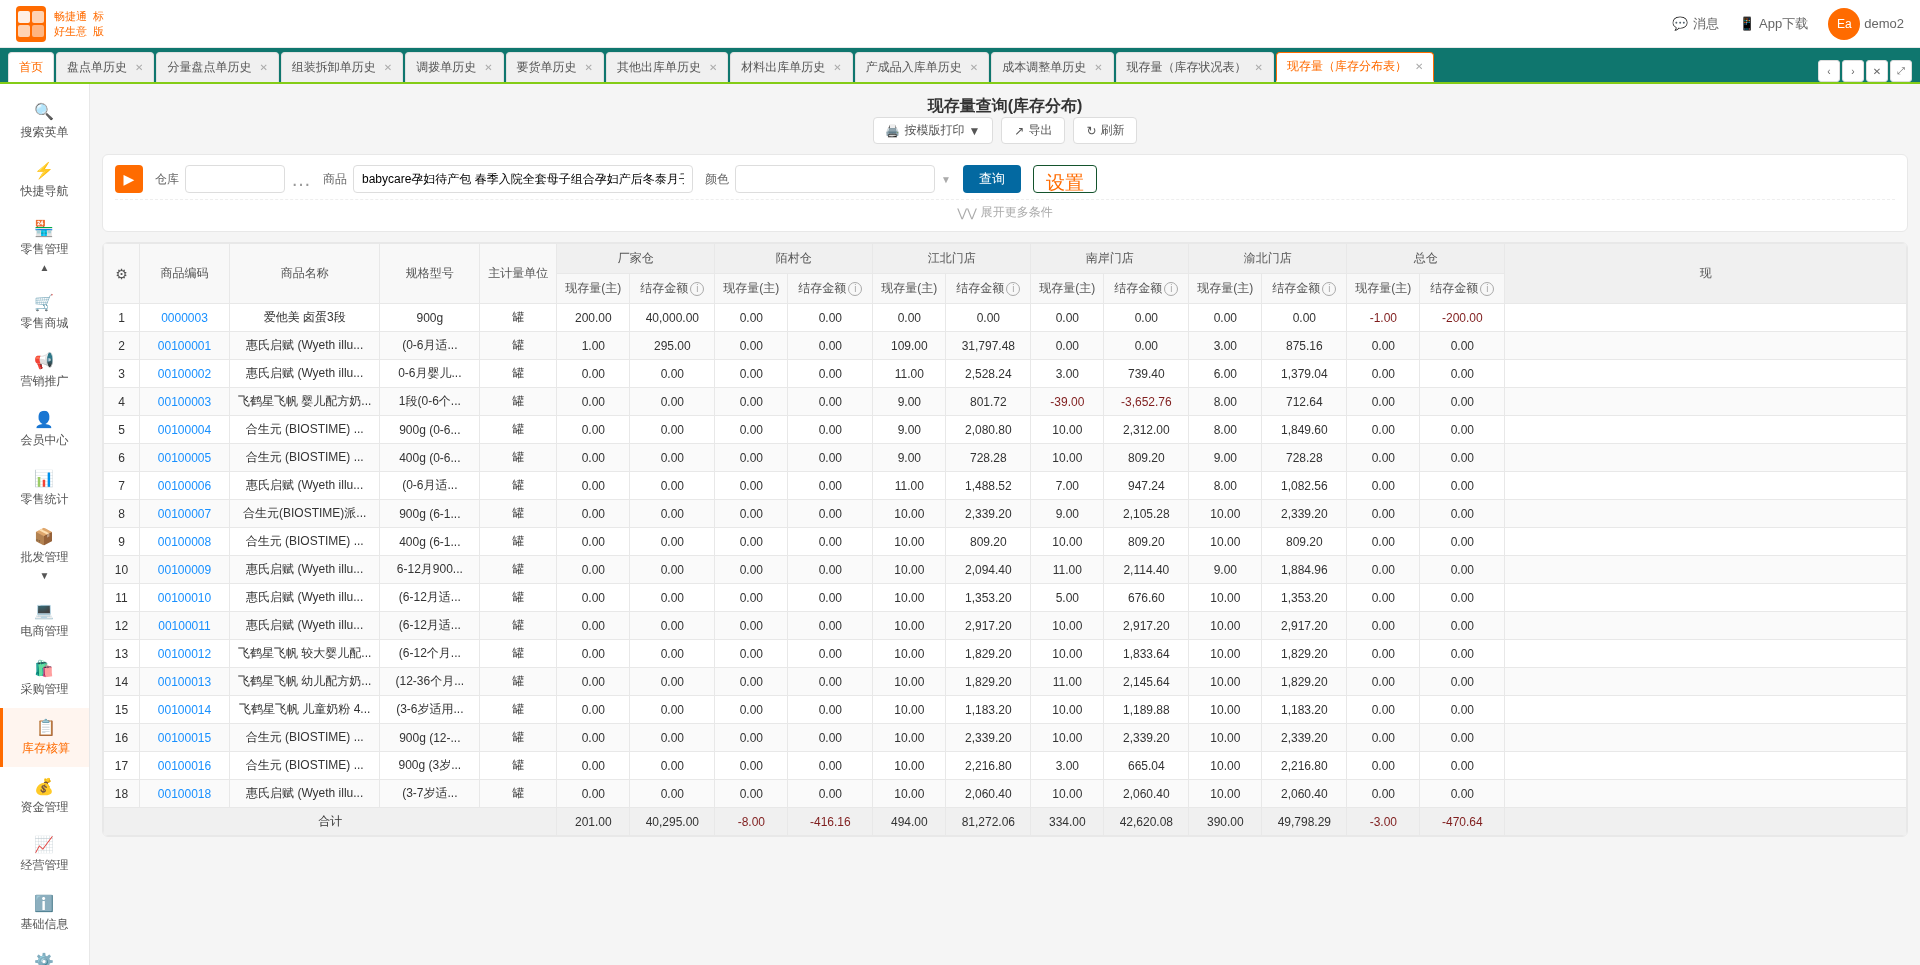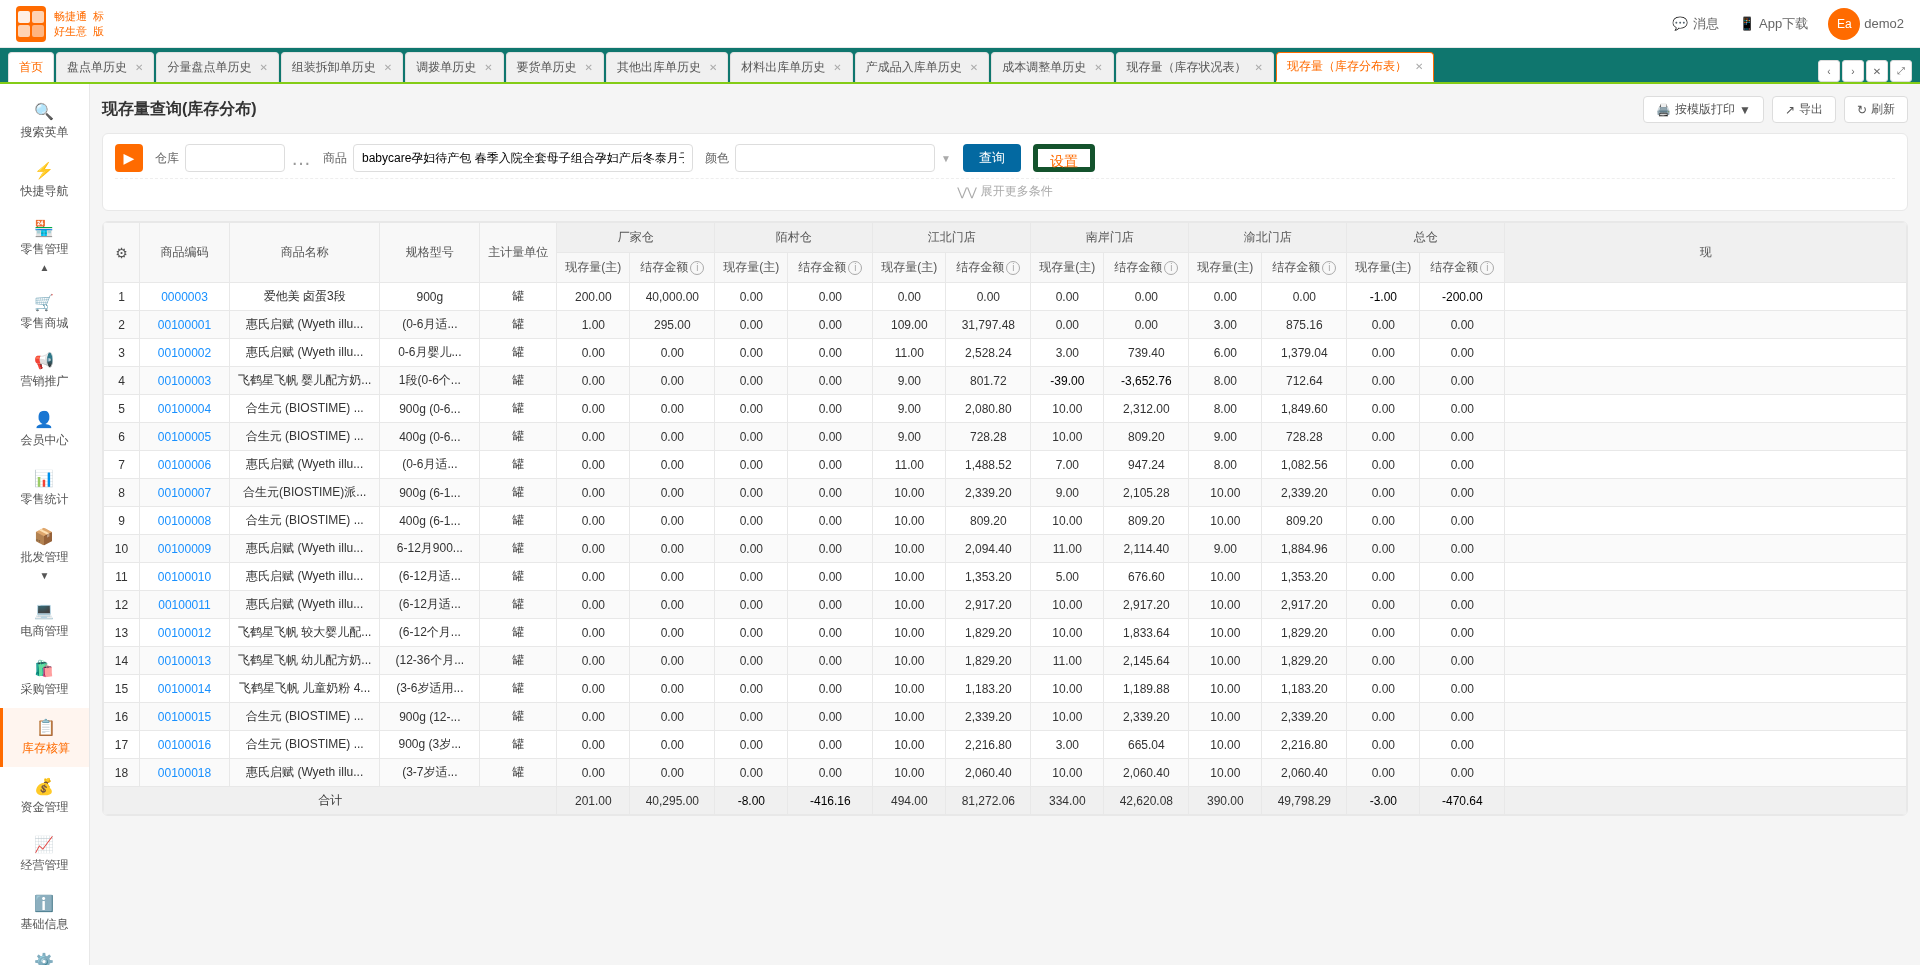--- a/index.html
+++ b/index.html
@@ -170,20 +170,21 @@
       padding: 12px;
       background: #f5f5f5;
     }
 
     
     .page-header {
       display: flex;
       align-items: center;
       justify-content: space-between;
       margin-bottom: 10px;
+      flex-direction: column;
     }
     .page-title {
       font-size: 16px;
       font-weight: bold;
       color: #333;
     }
     .header-actions {
       display: flex;
       align-items: center;
       gap: 8px;
@@ -269,24 +270,24 @@
       border: none;
       border-radius: 4px;
       cursor: pointer;
       font-size: 13px;
       height: 28px;
     }
     .setting-btn {
       padding: 4px 12px;
       background: #fff;
       color: #ff6b00;
-      border: 5px solid #14532d;
+      border: 1px solid #14532d;
       border-radius: 4px;
       cursor: pointer;
-      font-size: 14px;
+      font-size: 19px;
       height: 28px;
     }
     .expand-conditions {
       display: flex;
       align-items: center;
       justify-content: center;
       gap: 4px;
       color: #aaa;
       font-size: 12px;
       cursor: pointer;
@@ -317,21 +318,21 @@
       white-space: nowrap;
     }
     td {
       border: 1px solid #e8e8e8;
       padding: 5px 8px;
       text-align: center;
       color: #333;
       white-space: nowrap;
     }
     .td-link { color: #1890ff; cursor: pointer; }
-    .td-red { color: #000000; }
+    .td-red { color: #7f1d1d; }
     .td-left { text-align: center; }
     .row-even { background: #fafafa; }
     .footer-row td { background: #f0f0f0; font-weight: normal; }
     .th-group { background: #f0f0f0; }
     .col-num { width: 36px; }
     .col-code { width: 90px; }
     .col-name { width: 130px; }
     .col-spec { width: 100px; }
     .col-unit { width: 60px; }
     .col-qty { width: 70px; }

